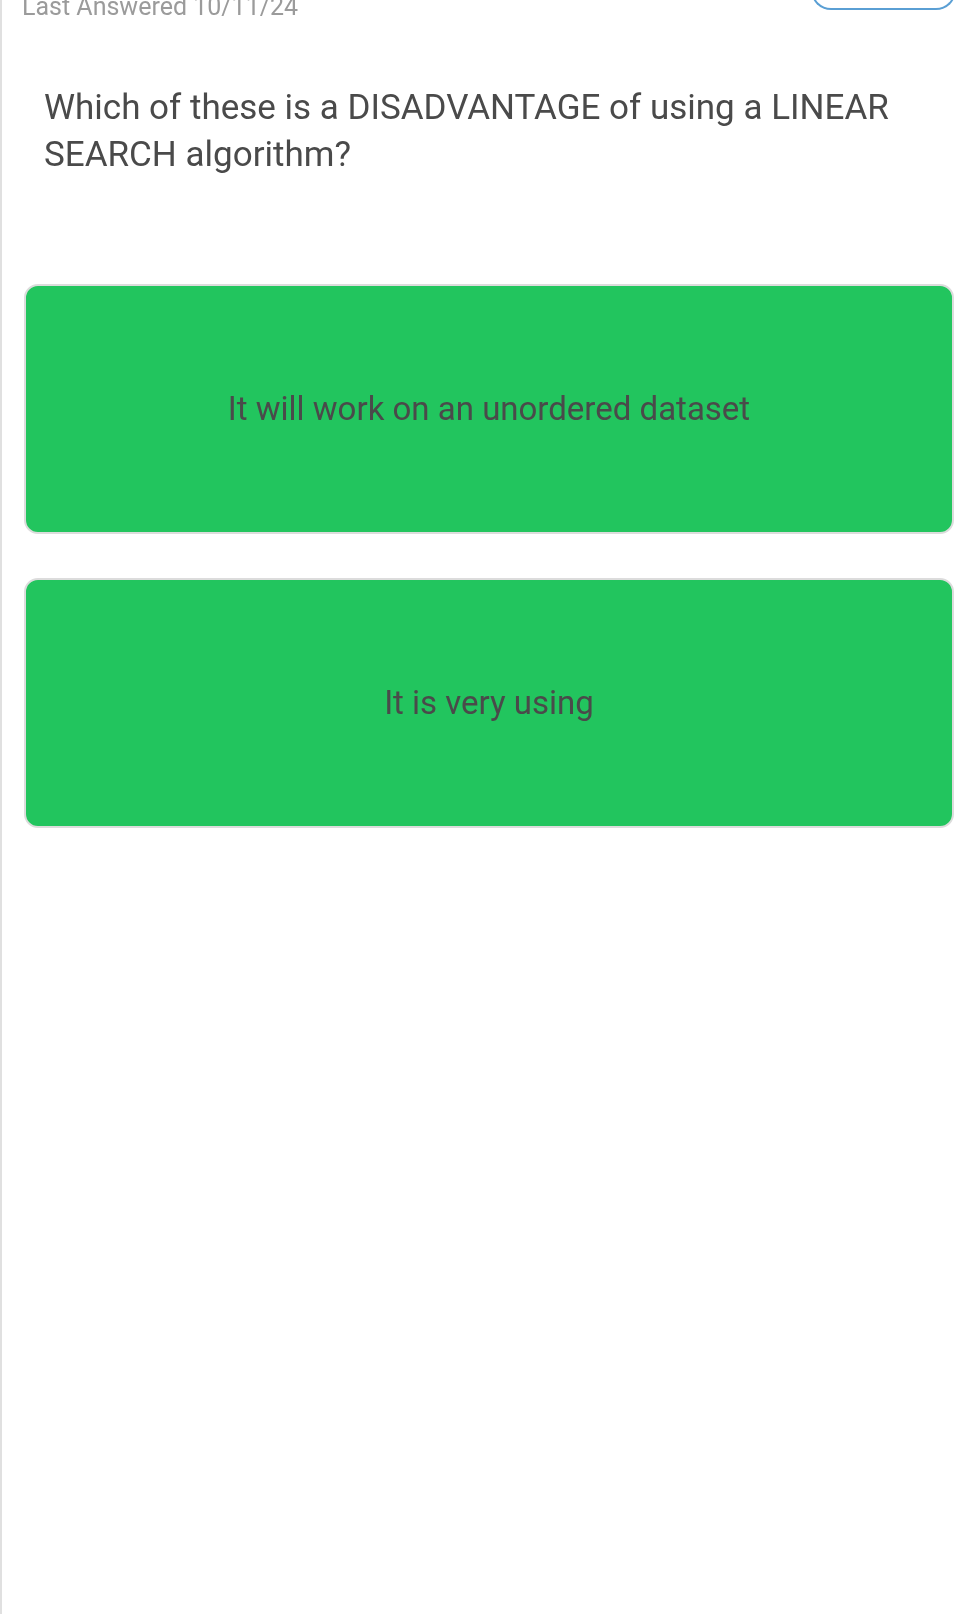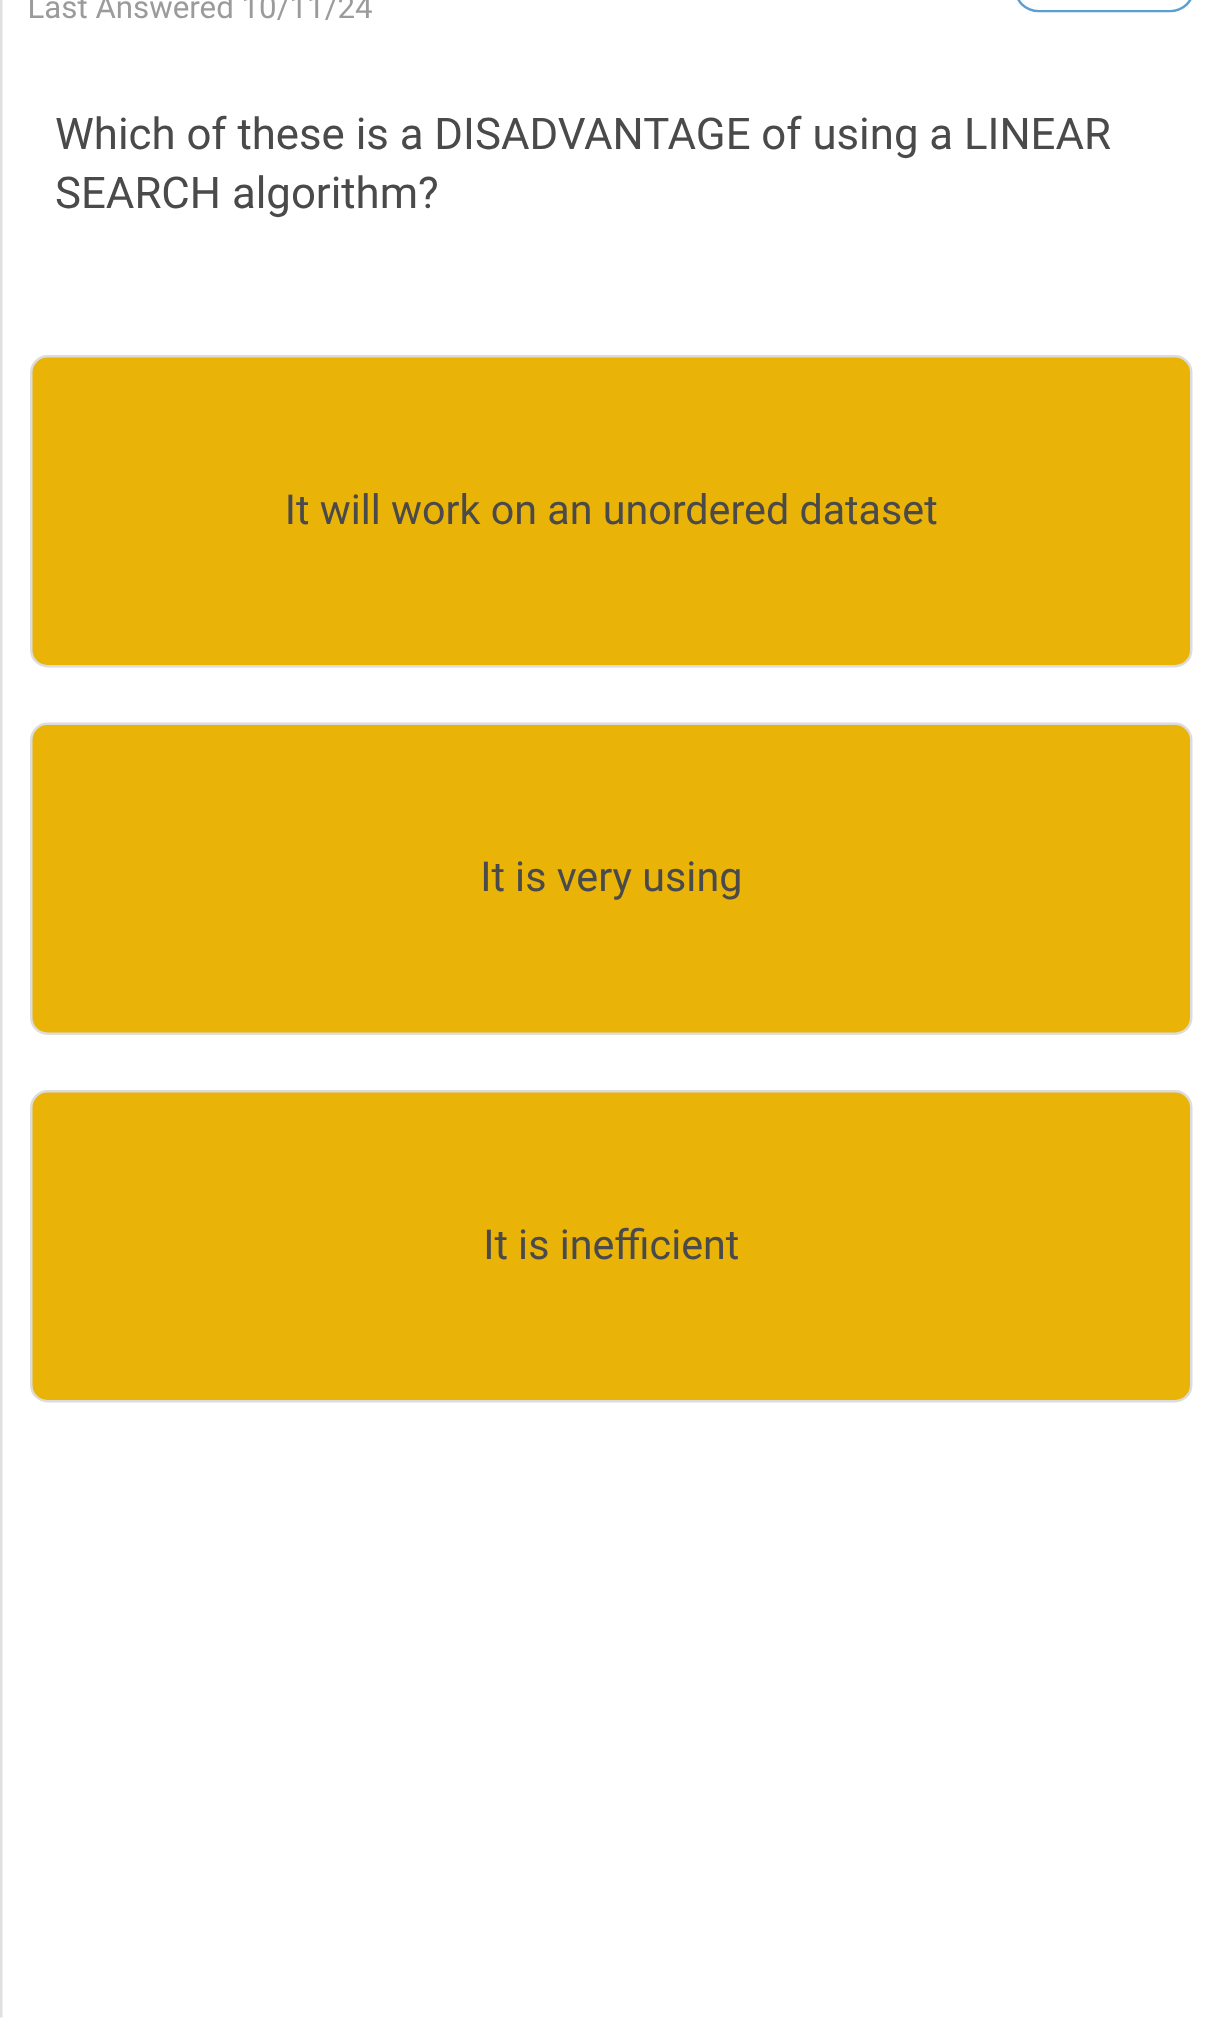--- a/index.html
+++ b/index.html
@@ -51,21 +51,21 @@
       gap: 44px;
     }
     .option-card {
       border: 2px solid #dcdcdc;
       border-radius: 14px;
       height: 250px;
       display: flex;
       align-items: center;
       justify-content: center;
       cursor: pointer;
-      background: #eab308;
+      background: #22c55e;
       padding: 0 30px;
       text-align: center;
     }
     .option-text {
       color: #4a4a4a;
       font-size: 33px;
       font-weight: 400;
     }
   </style>
 </head>
@@ -79,16 +79,13 @@
   <div class="question-text">Which of these is a DISADVANTAGE of using a LINEAR SEARCH algorithm?</div>
 </div>
 
 <div class="options-container">
   <div class="option-card">
     <span class="option-text">It will work on an unordered dataset</span>
   </div>
   <div class="option-card">
     <span class="option-text">It is very using</span>
   </div>
-  <div class="option-card">
-    <span class="option-text">It is inefficient</span>
-  </div>
 </div>
 
 </body></html>

